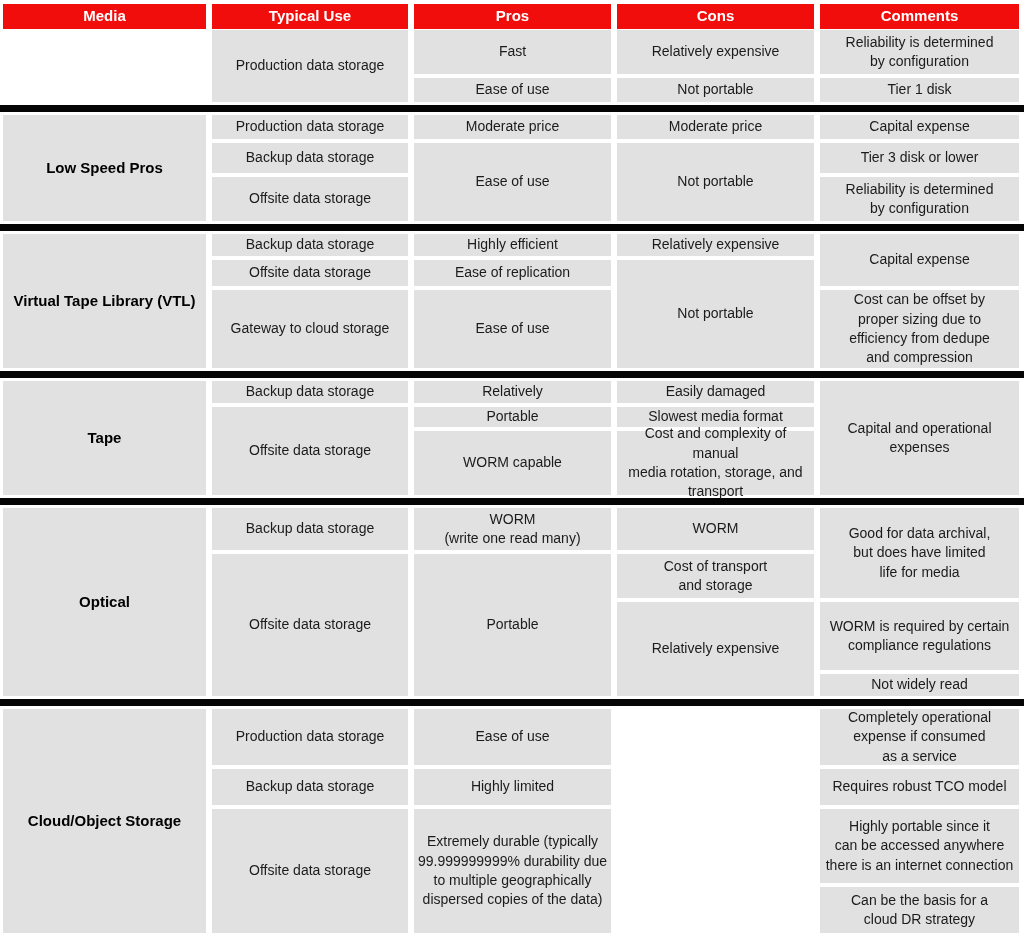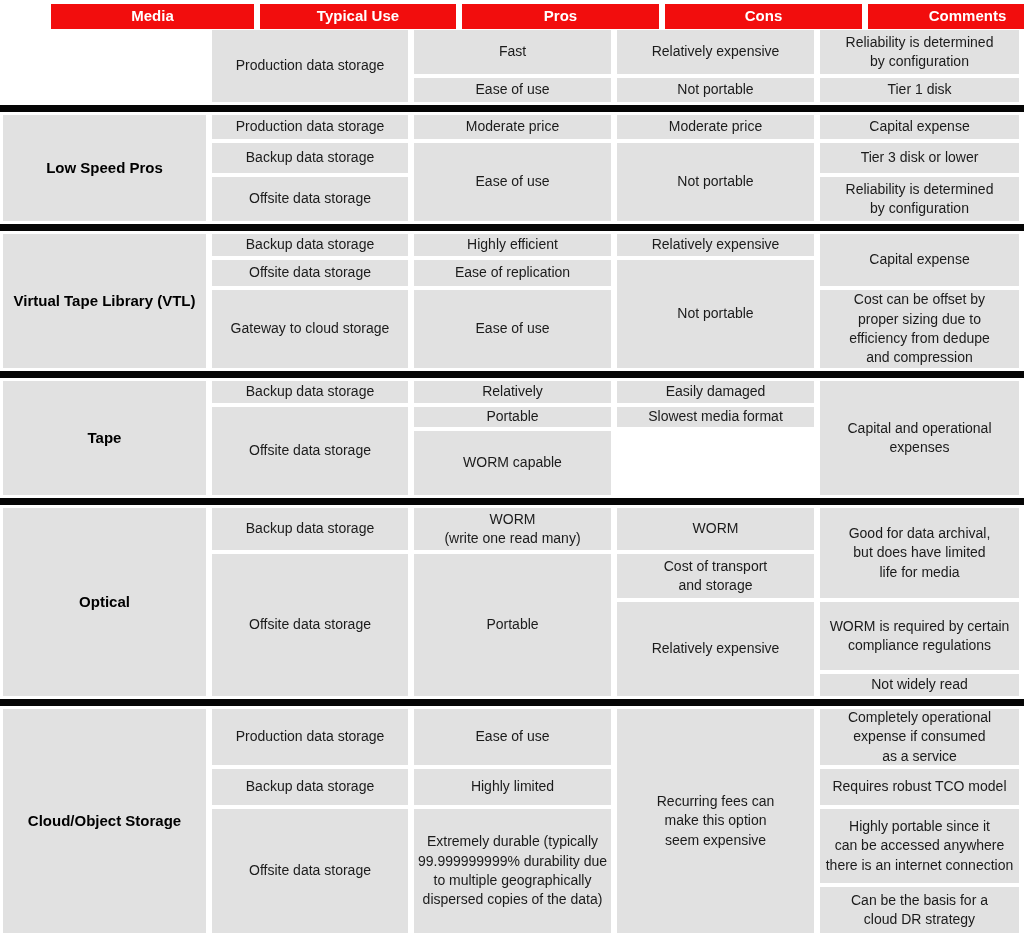--- a/index.html
+++ b/index.html
@@ -27,21 +27,21 @@
     color: #1b1b1b;
     white-space: pre-line;
     padding: 1px 3px;
     box-sizing: border-box;
   }
   .media-cell {
     font-weight: bold;
     color: #000000;
     font-size: 15px;
   }
-  .header-row { grid-template-rows: 25px; margin-bottom: 1px; margin-left: 48px; }
+  .header-row { grid-template-rows: 25px; margin-bottom: 1px; }
   .hcell {
     background: var(--header-red, #F20D0D);
     color: #ffffff;
     font-weight: bold;
     font-size: 15px;
     white-space: normal;
   }
   .divider {
     height: 7px;
     background: #050505;
@@ -118,20 +118,23 @@
 
   <div class="sec s-tape">
     <div class="cell media-cell" style="grid-area:1/1/4/2">Tape</div>
     <div class="cell" style="grid-area:1/2/2/3">Backup data storage</div>
     <div class="cell" style="grid-area:2/2/4/3">Offsite data storage</div>
     <div class="cell" style="grid-area:1/3/2/4">Relatively</div>
     <div class="cell" style="grid-area:2/3/3/4">Portable</div>
     <div class="cell" style="grid-area:3/3/4/4">WORM capable</div>
     <div class="cell" style="grid-area:1/4/2/5">Easily damaged</div>
     <div class="cell" style="grid-area:2/4/3/5">Slowest media format</div>
+    <div class="cell" style="grid-area:3/4/4/5">Cost and complexity of manual
+media rotation, storage, and
+transport</div>
     <div class="cell" style="grid-area:1/5/4/6">Capital and operational
 expenses</div>
   </div>
 
   <div class="divider"></div>
 
   <div class="sec s-opt">
     <div class="cell media-cell" style="grid-area:1/1/5/2">Optical</div>
     <div class="cell" style="grid-area:1/2/2/3">Backup data storage</div>
     <div class="cell" style="grid-area:2/2/5/3">Offsite data storage</div>
@@ -156,23 +159,20 @@
     <div class="cell media-cell" style="grid-area:1/1/5/2">Cloud/Object Storage</div>
     <div class="cell" style="grid-area:1/2/2/3">Production data storage</div>
     <div class="cell" style="grid-area:2/2/3/3">Backup data storage</div>
     <div class="cell" style="grid-area:3/2/5/3">Offsite data storage</div>
     <div class="cell" style="grid-area:1/3/2/4">Ease of use</div>
     <div class="cell" style="grid-area:2/3/3/4">Highly limited</div>
     <div class="cell" style="grid-area:3/3/5/4">Extremely durable (typically
 99.999999999% durability due
 to multiple geographically
 dispersed copies of the data)</div>
-    <div class="cell" style="grid-area:1/4/5/5">Recurring fees can
-make this option
-seem expensive</div>
     <div class="cell" style="grid-area:1/5/2/6">Completely operational
 expense if consumed
 as a service</div>
     <div class="cell" style="grid-area:2/5/3/6">Requires robust TCO model</div>
     <div class="cell" style="grid-area:3/5/4/6">Highly portable since it
 can be accessed anywhere
 there is an internet connection</div>
     <div class="cell" style="grid-area:4/5/5/6">Can be the basis for a
 cloud DR strategy</div>
   </div>

